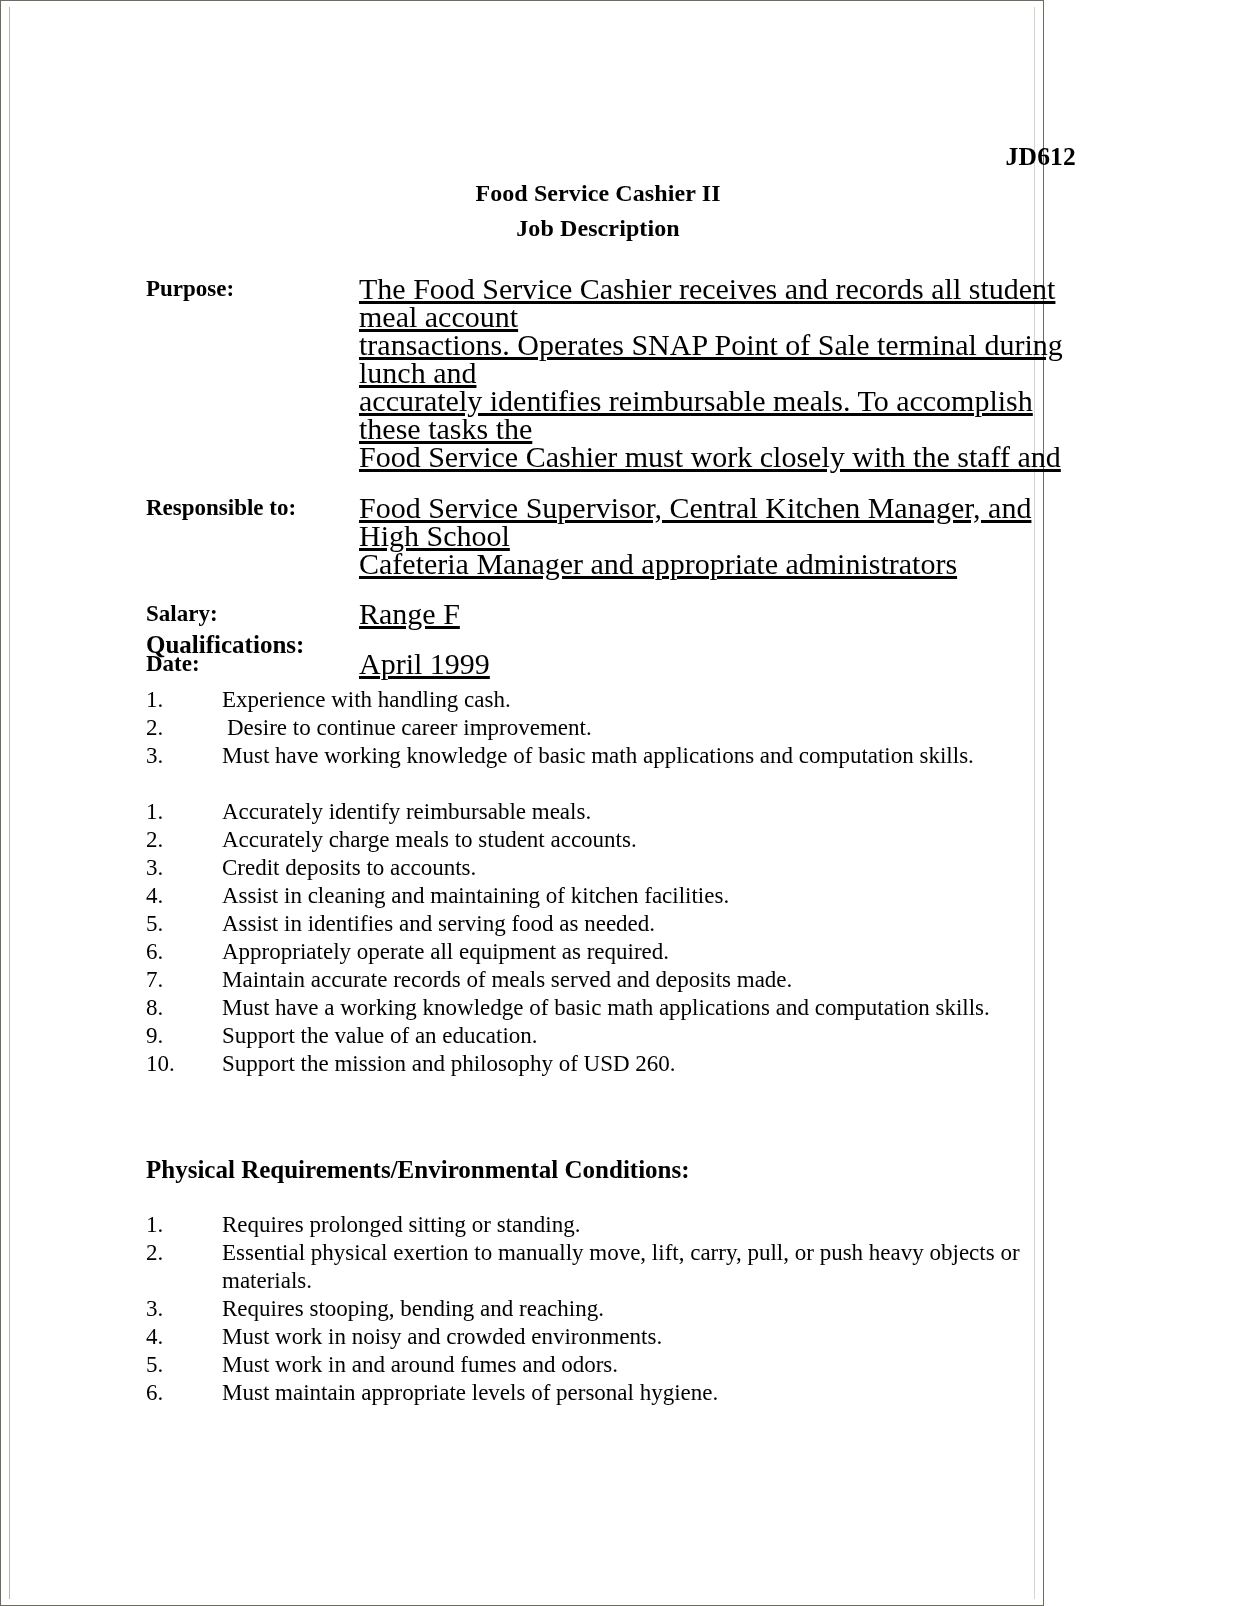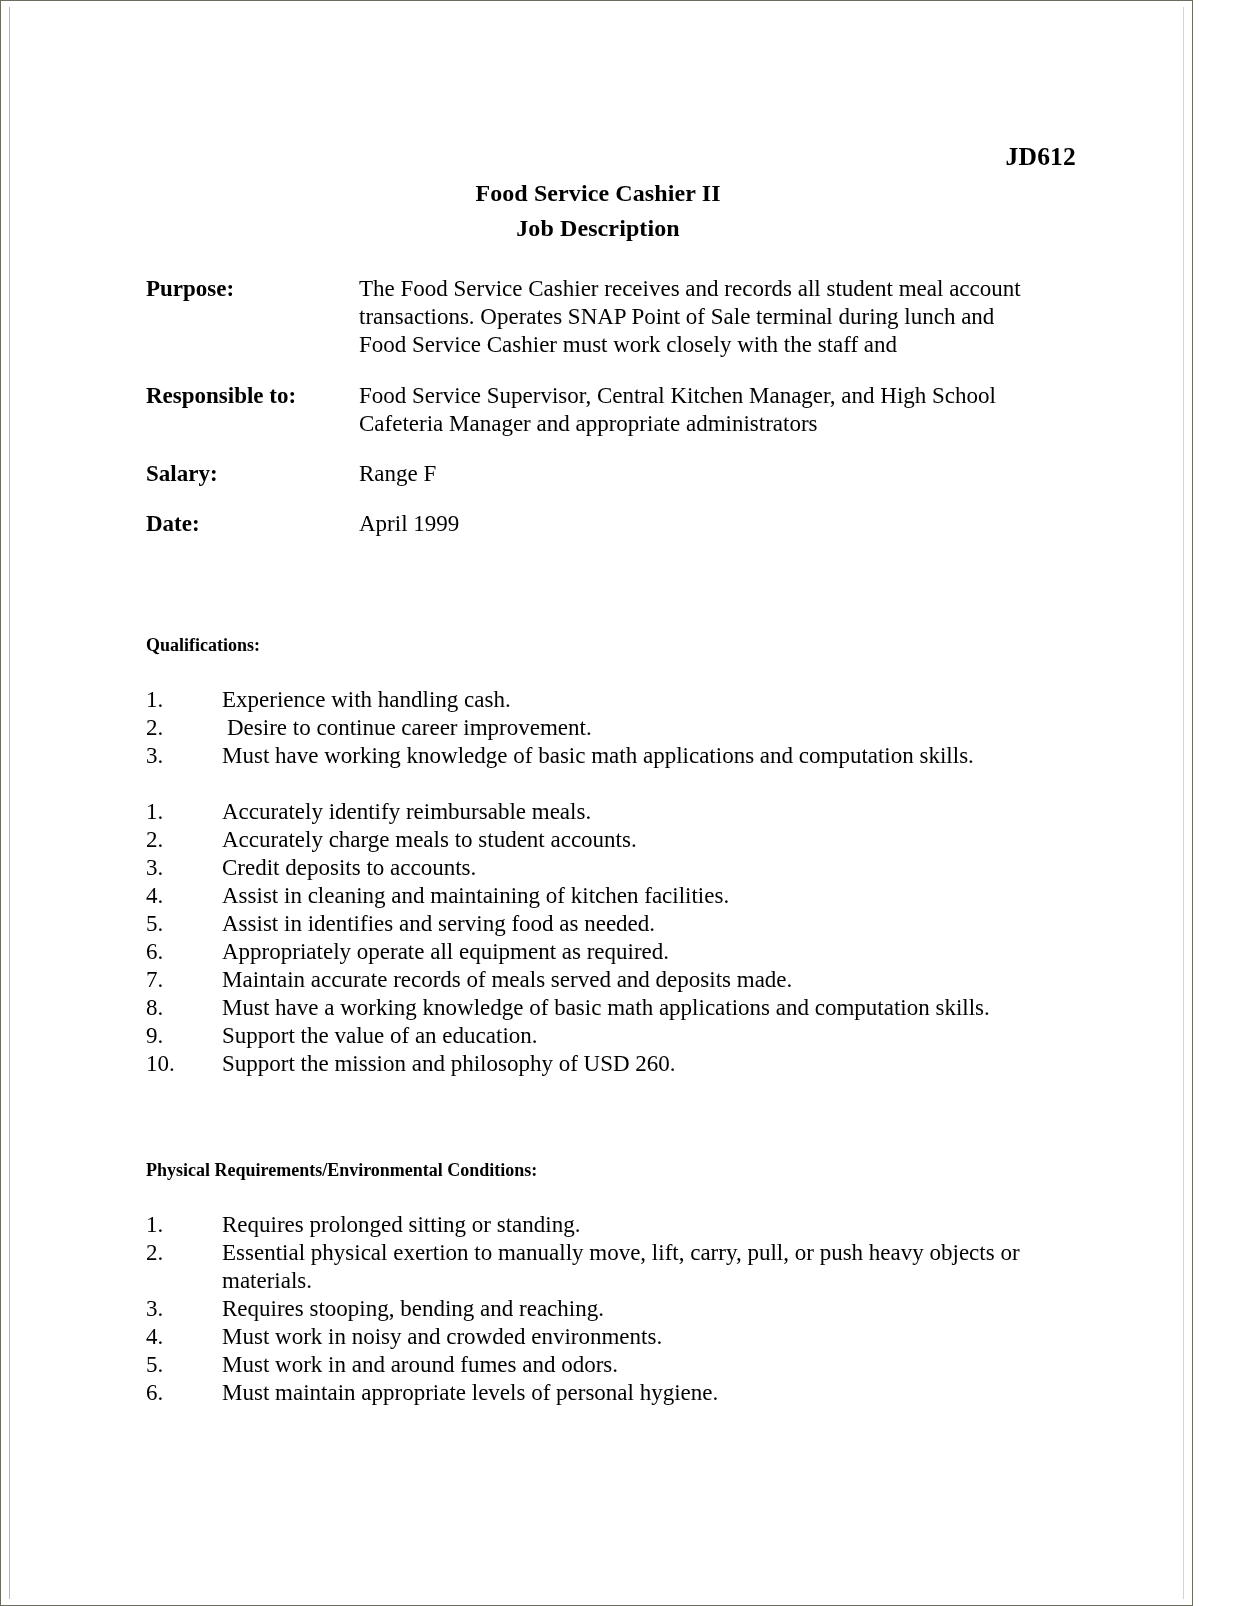--- a/index.html
+++ b/index.html
@@ -9,21 +9,21 @@
   }
   body {
     width: 1242px;
     height: 1606px;
     font-family: "Liberation Serif", "DejaVu Serif", serif;
     color: #000000;
     overflow: hidden;
   }
   .page {
     position: relative;
-    width: 1193px;
+    width: 1044px;
     height: 1606px;
     box-sizing: border-box;
     background: #ffffff;
     border: 1px solid #6b6b5e;
     padding: 0;
   }
   .page-inner {
     position: absolute;
     left: 8px;
     top: 6px;
@@ -80,34 +80,35 @@
   }
   .field-label {
     flex: 0 0 213px;
     font-size: 23px;
     font-weight: bold;
     line-height: 28px;
     white-space: nowrap;
   }
   .field-value {
     flex: 1 1 auto;
-    font-size: 23px;
+    font-size: 30px;
     line-height: 28px;
+    text-decoration: underline;
   }
   .field-value .vline { display: block; }
   .field-row.tight { margin-bottom: 22px; }
 
   
   .section {
     position: absolute;
     left: 8px;
     width: 960px;
   }
   .section-heading {
-    font-size: 18px;
+    font-size: 25px;
     font-weight: bold;
     line-height: 28px;
     margin-bottom: 27px;
   }
   ol.numlist {
     list-style: none;
     margin: 0;
     padding: 0;
   }
   ol.numlist > li {
@@ -146,20 +147,21 @@
       <div class="title-line">Food Service Cashier II</div>
       <div class="title-line">Job Description</div>
     </div>
 
     <div class="fields">
         <div class="field-row">
           <div class="field-label">Purpose:</div>
           <div class="field-value">
             <span class="vline">The Food Service Cashier receives and records all student meal account</span>
             <span class="vline">transactions.  Operates SNAP Point of Sale terminal during lunch and</span>
+            <span class="vline">accurately identifies reimbursable meals.  To accomplish these tasks the</span>
             <span class="vline">Food Service Cashier must work closely with the staff and</span>
           </div>
         </div>
         <div class="field-row tight">
           <div class="field-label">Responsible to:</div>
           <div class="field-value">
             <span class="vline">Food Service Supervisor, Central Kitchen Manager, and High School</span>
             <span class="vline">Cafeteria Manager and appropriate administrators</span>
           </div>
         </div>

